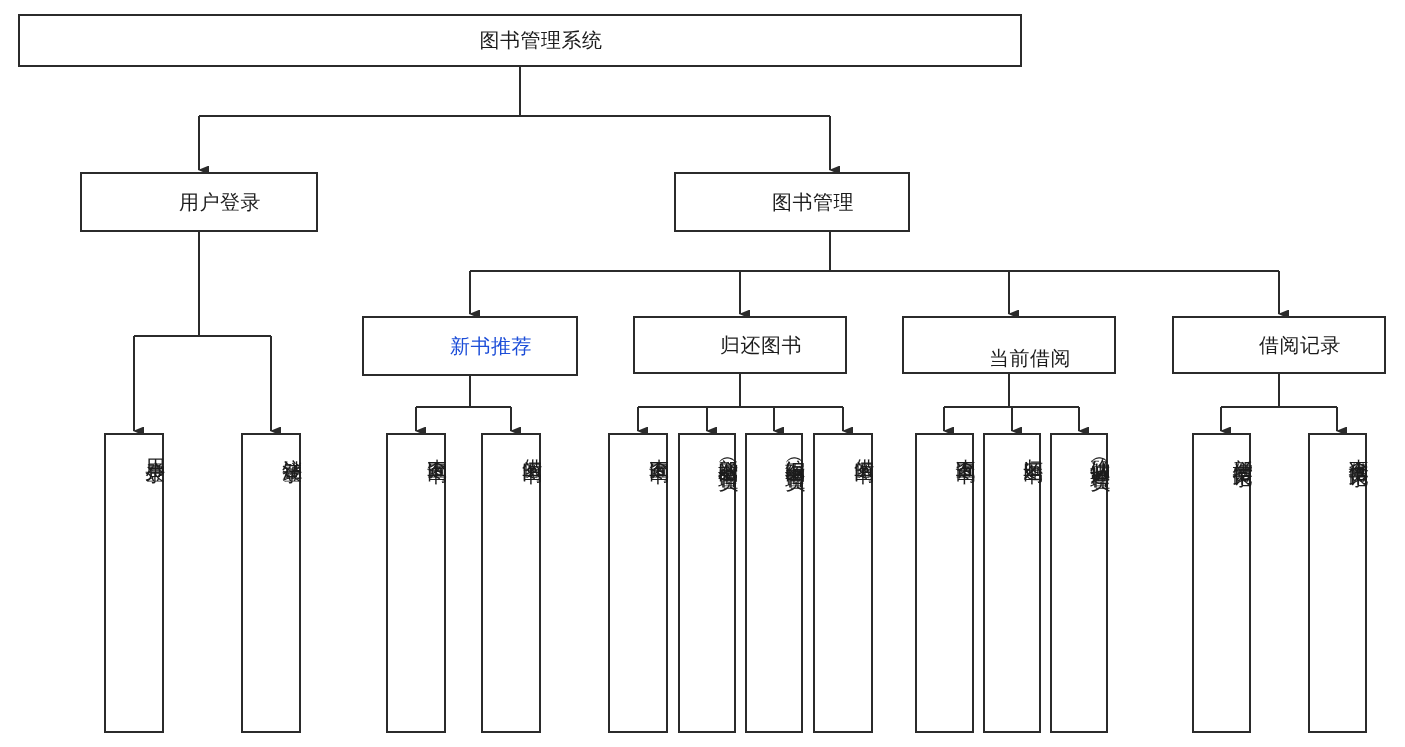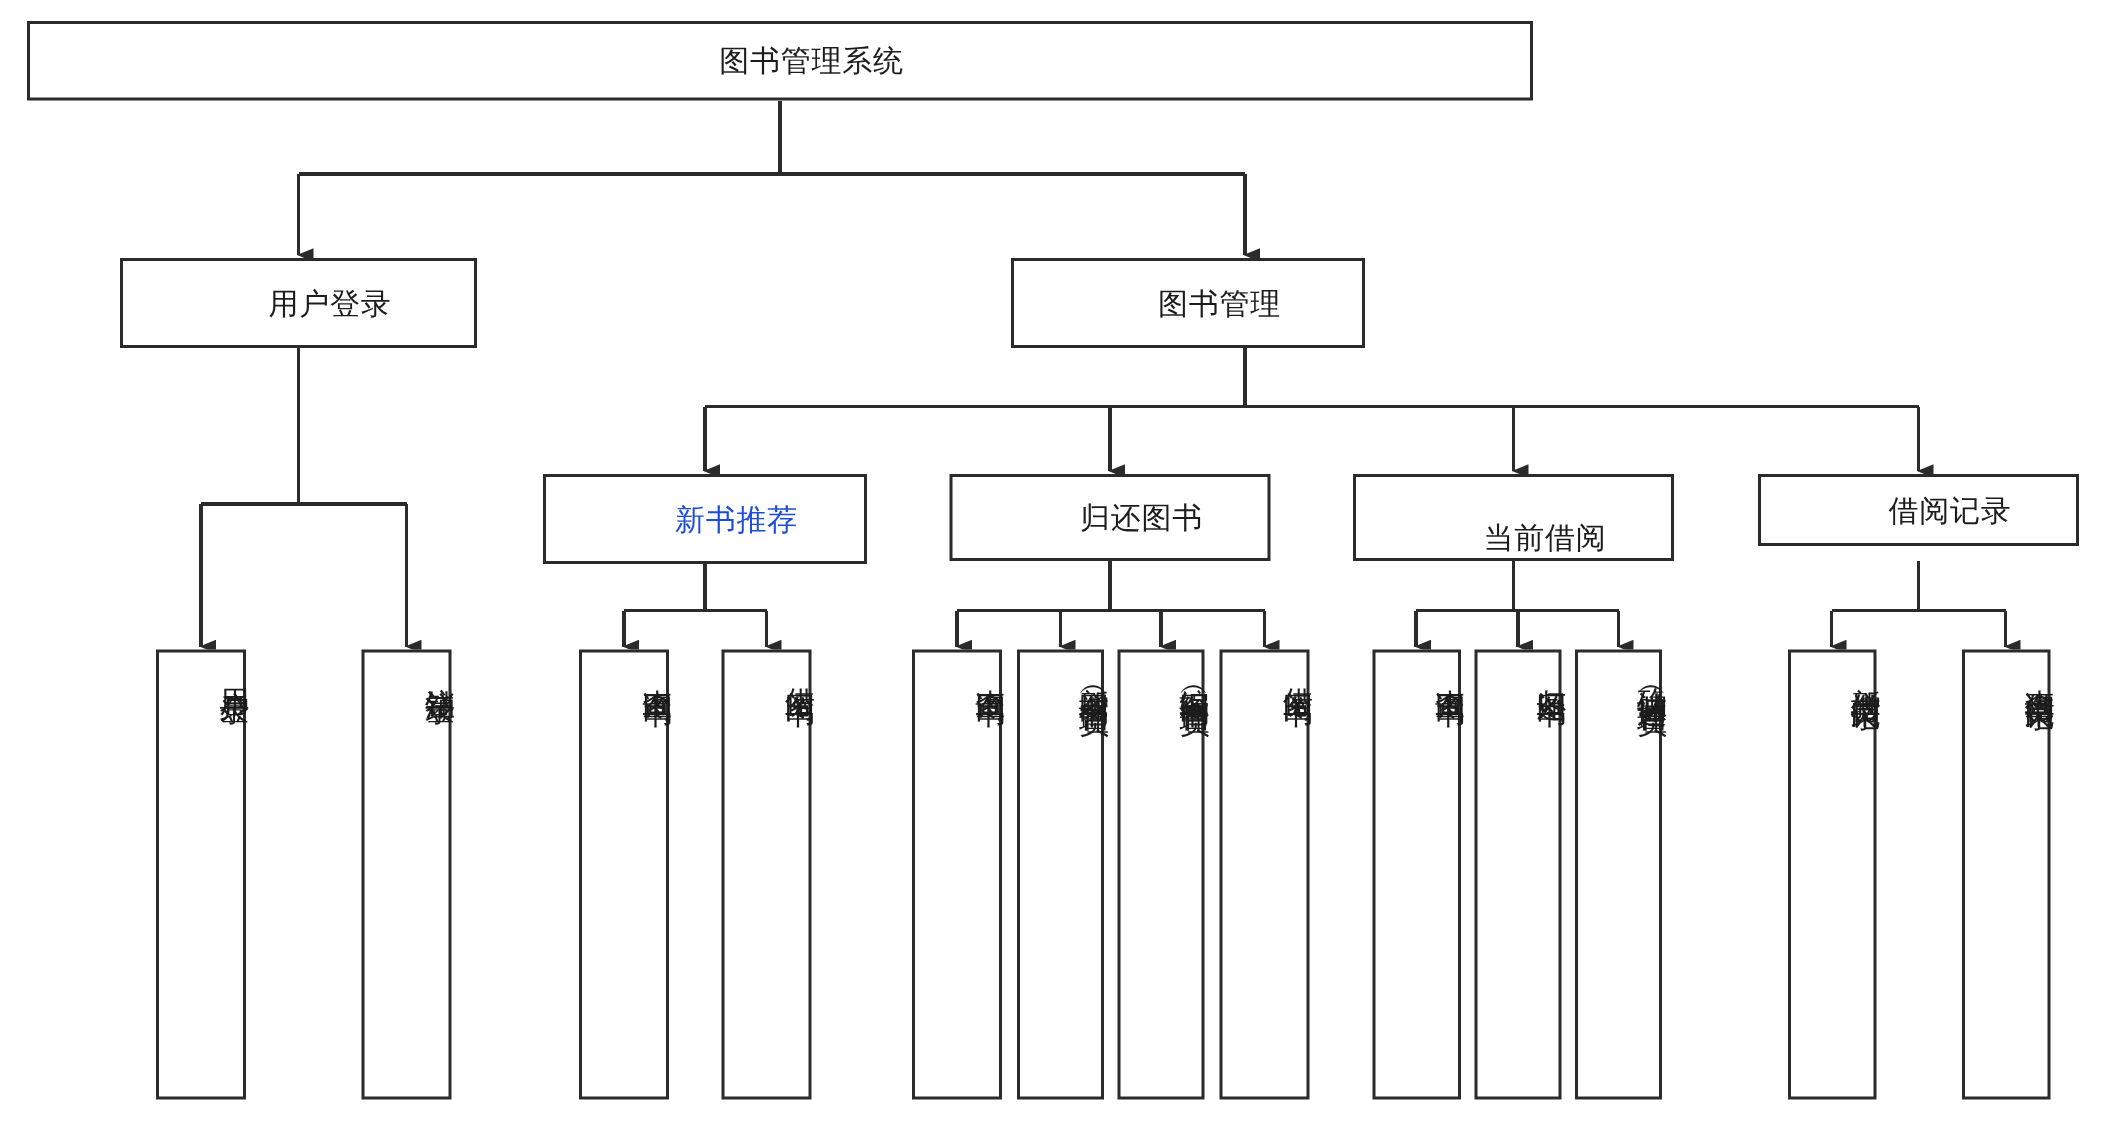--- a/index.html
+++ b/index.html
@@ -130,21 +130,21 @@
       </div>
       <div class="node-box horizontal" style="left: 362px; top: 316px; width: 216px; height: 60px; border-color: rgb(43, 43, 43); background: rgb(255, 255, 255); color: #1d4ed8;">
         <span class="node-label">新书推荐</span>
       </div>
       <div class="node-box horizontal" style="left: 633px; top: 316px; width: 214px; height: 58px; border-color: rgb(43, 43, 43); background: rgb(255, 255, 255); color: rgb(28, 28, 28);">
         <span class="node-label">归还图书</span>
       </div>
       <div class="node-box horizontal" style="left: 902px; top: 316px; width: 214px; height: 58px; border-color: rgb(43, 43, 43); background: rgb(255, 255, 255); color: rgb(28, 28, 28); align-items: flex-end;">
         <span class="node-label">当前借阅</span>
       </div>
-      <div class="node-box horizontal" style="left: 1172px; top: 316px; width: 214px; height: 48px; border-color: rgb(43, 43, 43); background: rgb(255, 255, 255); color: rgb(28, 28, 28);">
+      <div class="node-box horizontal" style="left: 1172px; top: 316px; width: 214px; height: 58px; border-color: rgb(43, 43, 43); background: rgb(255, 255, 255); color: rgb(28, 28, 28);">
         <span class="node-label">借阅记录</span>
       </div>
       <div class="node-box vertical" style="left: 104px; top: 433px; width: 60px; height: 300px; border-color: rgb(43, 43, 43); background: rgb(255, 255, 255); color: rgb(28, 28, 28);">
         <span class="node-label">用户登录</span>
       </div>
       <div class="node-box vertical" style="left: 241px; top: 433px; width: 60px; height: 300px; border-color: rgb(43, 43, 43); background: rgb(255, 255, 255); color: rgb(28, 28, 28);">
         <span class="node-label">注销登录</span>
       </div>
       <div class="node-box vertical" style="left: 386px; top: 433px; width: 60px; height: 300px; border-color: rgb(43, 43, 43); background: rgb(255, 255, 255); color: rgb(28, 28, 28);">
         <span class="node-label">查询图书</span>

